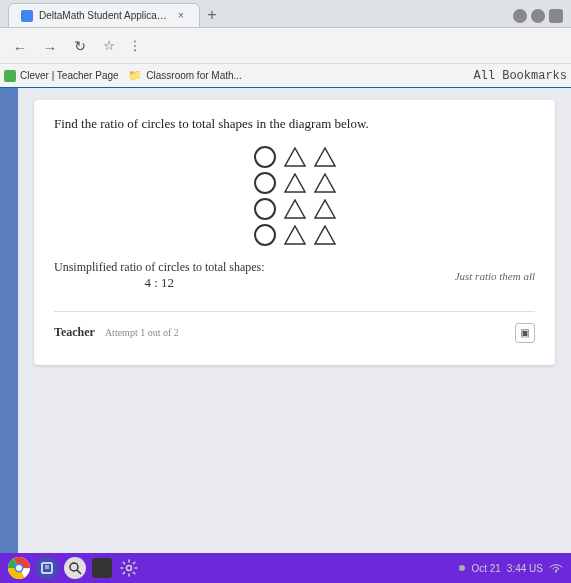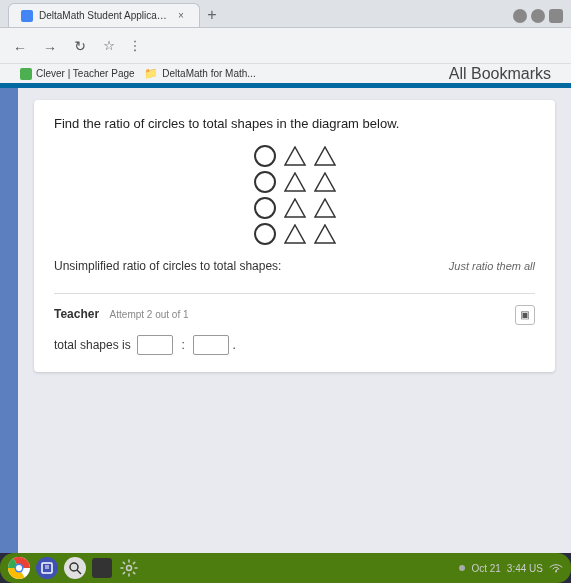--- a/index.html
+++ b/index.html
@@ -135,23 +135,23 @@
       color: #555;
       cursor: pointer;
     }
 
     
     .bookmarks-bar {
       background: #f1f3f4;
       height: 24px;
       display: flex;
       align-items: center;
-      padding: 0 20px;
+      padding: 0 4px;
       gap: 10px;
-      border-bottom: 5px solid #0369a1;
+      border-bottom: 1px solid #0369a1;
       font-size: 10px;
       color: #333;
     }
 
     .bookmark-item {
       display: flex;
       align-items: center;
       gap: 4px;
       cursor: pointer;
     }
@@ -192,20 +192,21 @@
       align-items: center;
       padding-top: 8px;
     }
 
     
     .page {
       flex: 1;
       background: #e8eaf0;
       padding: 12px 16px;
       overflow-y: auto;
+      font-family: Liberation Serif, serif;
     }
 
     .question-card {
       background: #fff;
       border-radius: 4px;
       padding: 16px 20px;
       box-shadow: 0 1px 3px rgba(0,0,0,0.15);
     }
 
     .question-text {
@@ -325,26 +326,25 @@
       color: #333;
     }
 
     
     .taskbar {
       position: absolute;
       bottom: 0;
       left: 0;
       right: 0;
       height: 30px;
-      background: #4d7c0f;
+      background: #6d28d9;
       display: flex;
       align-items: center;
       padding: 0 8px;
       gap: 6px;
-      border-radius: 14px;
     }
 
     .taskbar-icon {
       width: 22px;
       height: 22px;
       border-radius: 50%;
       display: flex;
       align-items: center;
       justify-content: center;
       cursor: pointer;
@@ -420,24 +420,24 @@
       </div>
     </div>
 
     <div class="bookmarks-bar">
       <div class="bookmark-item">
         <div class="bookmark-favicon"></div>
         <span>Clever | Teacher Page</span>
       </div>
       <div class="bookmark-item">
         <span class="bookmark-folder-icon">📁</span>
-        <span>DeltaMath for Math...</span>
+        <span>Classroom for Math...</span>
       </div>
       <div class="bookmarks-right">
-        <span style="font-size:16px; color:#444;">All Bookmarks</span>
+        <span style="font-size:12px; color:#444;font-family:Liberation Mono, monospace;">All Bookmarks</span>
       </div>
     </div>
 
     <div class="content-area">
 
       <div class="sidebar-strip"></div>
 
       <div class="page">
         <div class="question-card">
 
@@ -498,42 +498,36 @@
                 <svg viewBox="0 0 22 20">
                     <polygon points="11,1 21,19 1,19" fill="none" stroke="#333" stroke-width="1.5"></polygon>
                   </svg>
               </div>
             </div>
           </div>
 
           <div class="ratio-row">
             <div>
               <div class="ratio-text">Unsimplified ratio of circles to total shapes:</div>
+              <div class="ratio-value">4 : 12</div>
             </div>
             <div class="hint-text">Just ratio them all</div>
           </div>
 
           <hr class="divider">
 
           <div class="answer-section">
             <div style="display:flex; align-items:baseline; justify-content:space-between; margin-bottom:6px;">
               <div>
                 <span class="answer-label">Teacher</span>
-                <span style="font-size:10px; color:#888; margin-left:6px;">Attempt 2 out of 1</span>
+                <span style="font-size:10px; color:#888; margin-left:6px;">Attempt 1 out of 2</span>
               </div>
               <div class="answer-icon">▣</div>
             </div>
 
-            <div class="fill-in-text">
-              <span>total shapes is</span>
-              <span class="blank-input" style="width:36px; margin: 0 3px;"></span>
-              <span class="colon-sep">:</span>
-              <span class="blank-input" style="width:36px; margin-left:3px;"></span>
-              <span>.</span>
-            </div>
           </div>
 
         </div>
       </div>
     </div>
   </div>
 
   <div class="taskbar">
 
     <div class="taskbar-icon" style="width:22px; height:22px;">

